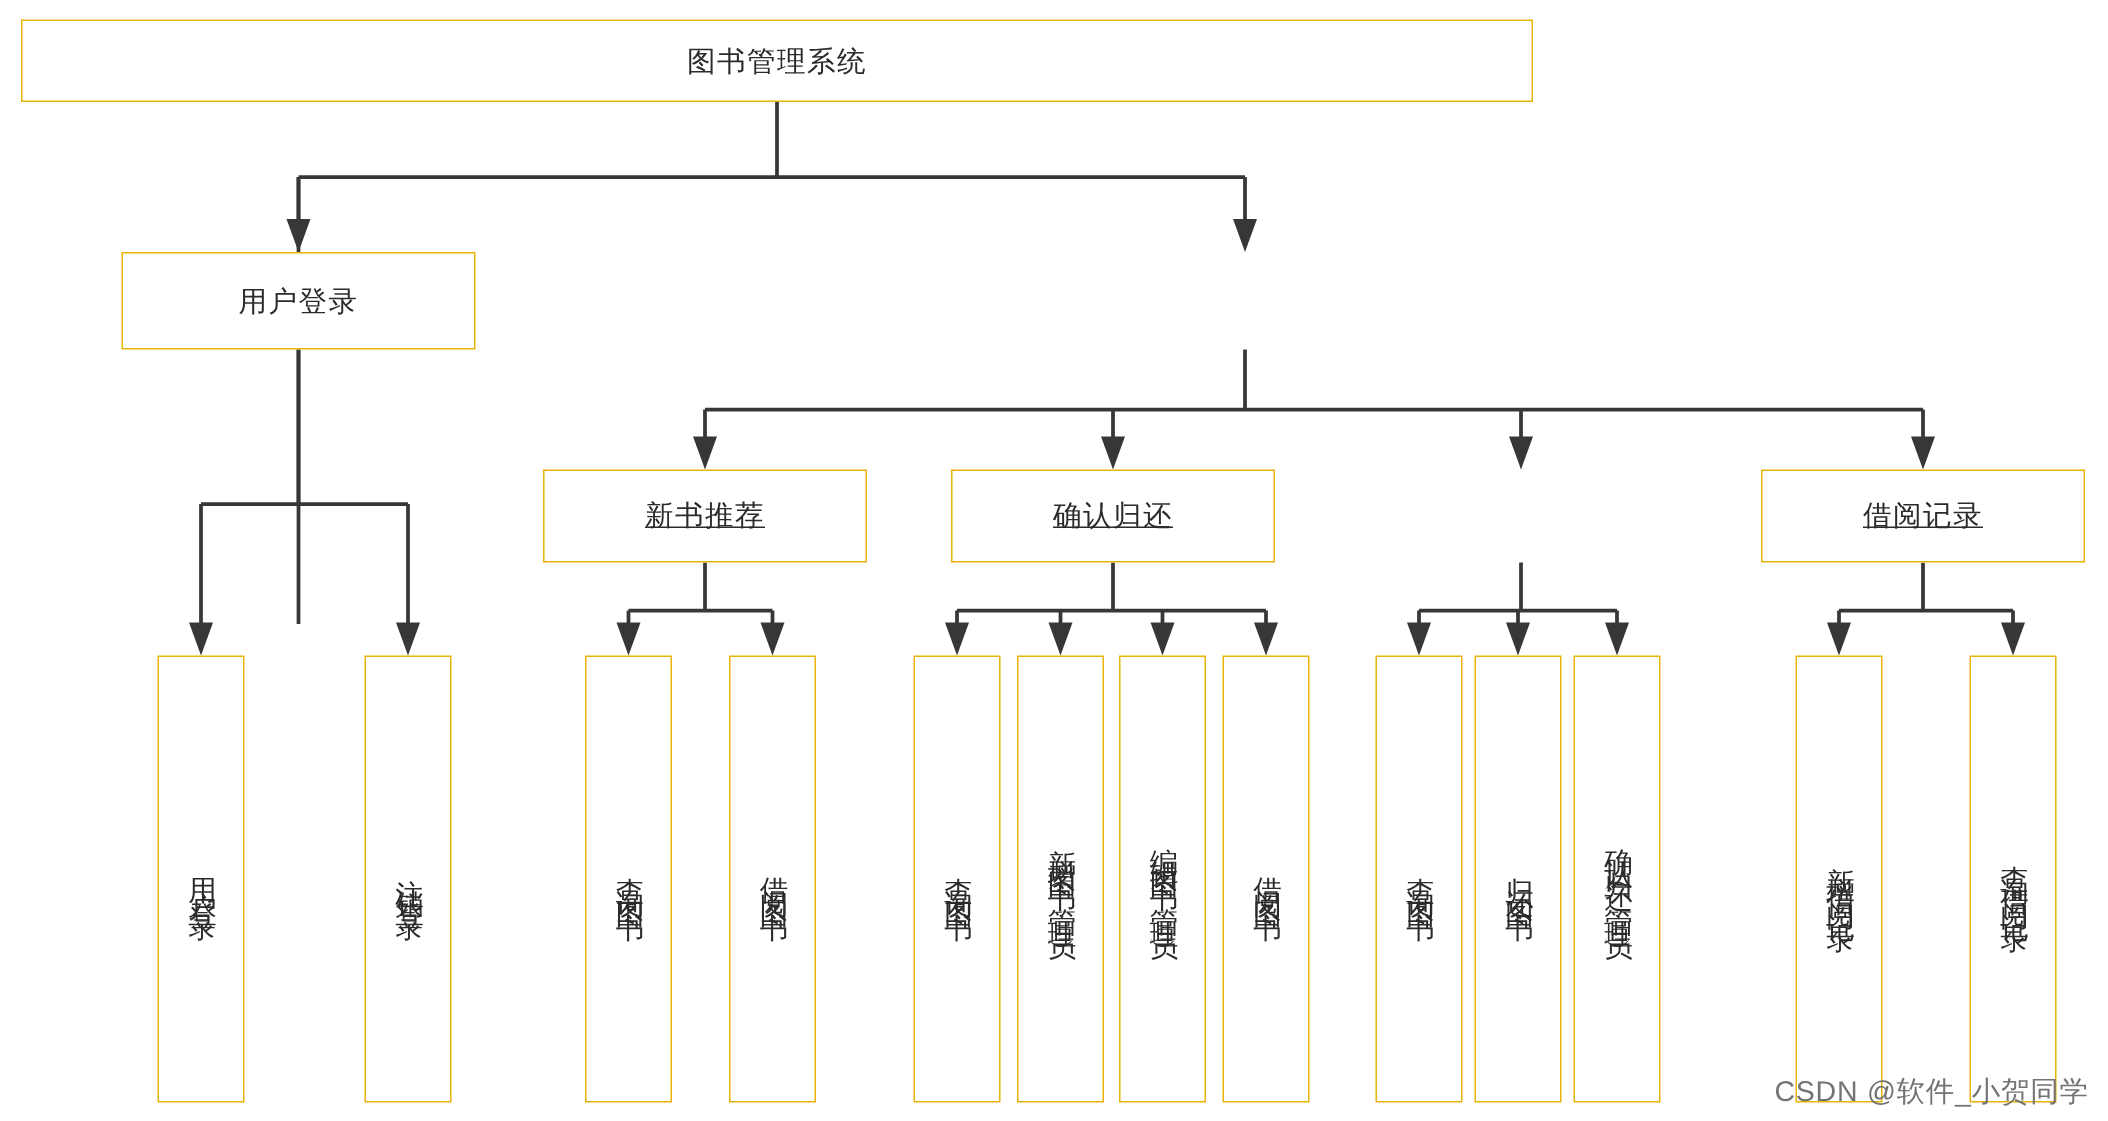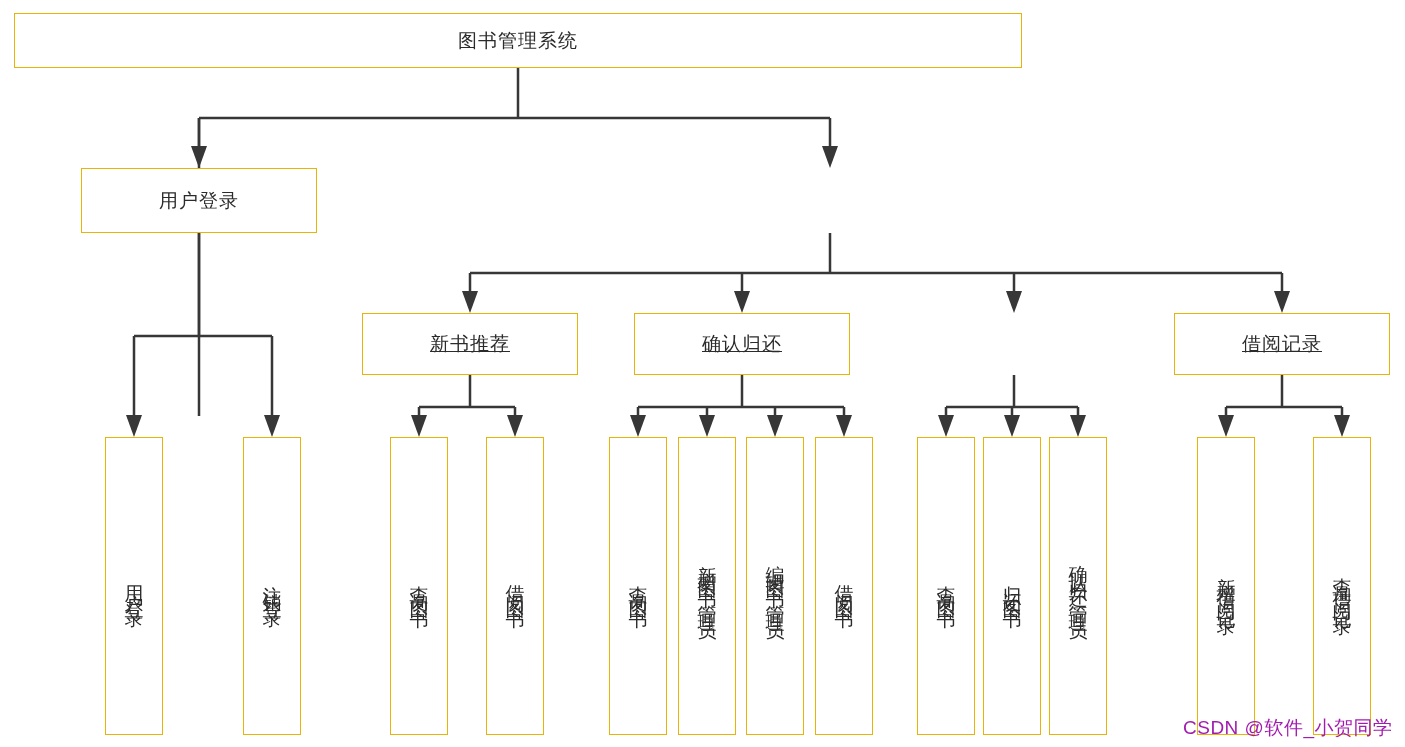--- a/index.html
+++ b/index.html
@@ -44,21 +44,21 @@
     letter-spacing: 8px;
     font-size: 19px;
     line-height: 58px;
     color: #2b2b2b;
   }
   #watermark {
     position: absolute;
     left: 1183px;
     top: 715px;
     font-size: 19px;
-    color: #a21caf;
+    color: #737373;
     letter-spacing: 0.5px;
     white-space: nowrap;
     z-index: 5;
   }
 </style>
 </head>
 <body>
 
 <div id="stage">
 

